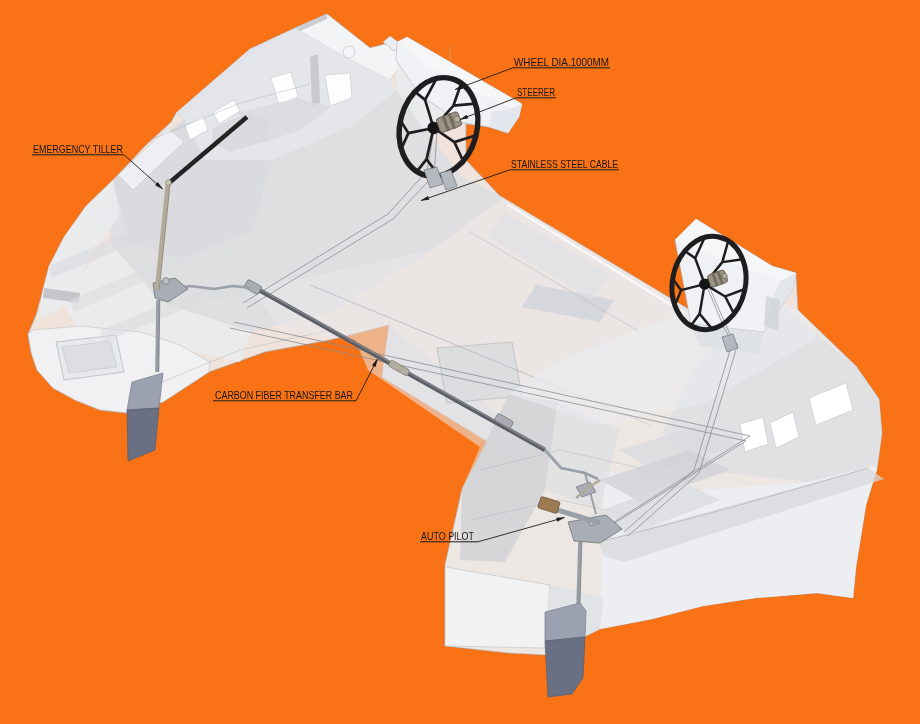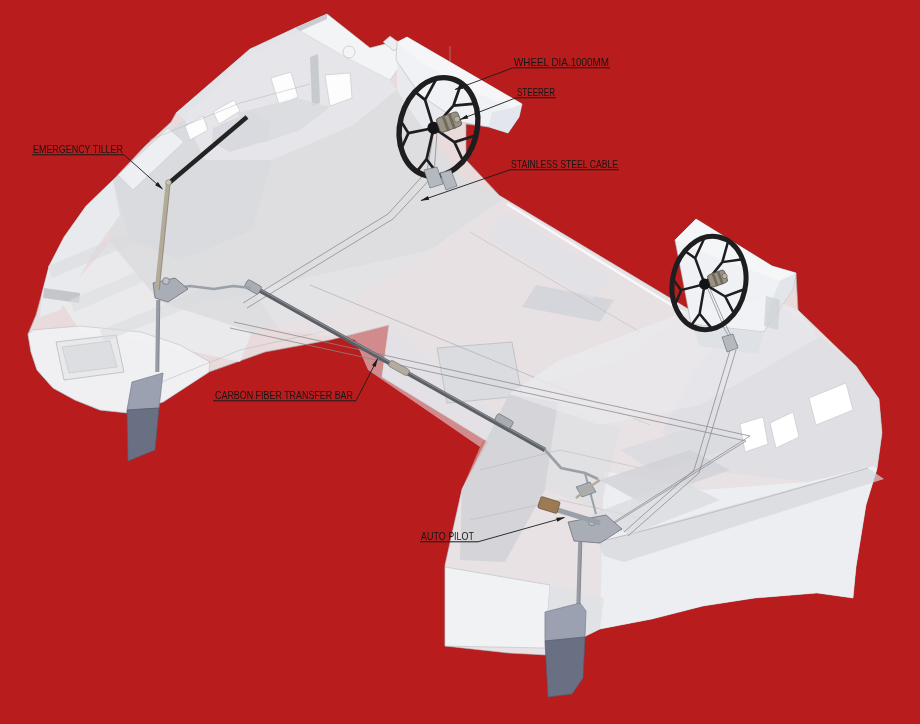--- a/index.html
+++ b/index.html
@@ -1,16 +1,16 @@
 <!DOCTYPE html>
 <html><head>
 <meta charset="utf-8">
 <style>
   html,body{margin:0;padding:0;background:#ffffff;}
-  .page{position:relative;width:920px;height:724px;background:#b91c1c;overflow:hidden;
+  .page{position:relative;width:920px;height:724px;background:#f97316;overflow:hidden;
         font-family:"Liberation Sans","DejaVu Sans",sans-serif;}
   svg{display:block;}
   .ann-text{font-family:"Liberation Sans","DejaVu Sans",sans-serif;
             font-size:10.8px;fill:#161616;}
   .leader{stroke:#1b1b1b;stroke-width:0.9;fill:none;}
   .uline{stroke:#1b1b1b;stroke-width:1;fill:none;}
   .edge{stroke:#a4a7ad;stroke-width:0.6;fill:none;}
   .edgef{stroke:#b3b6bb;stroke-width:0.5;fill:none;}
 </style>
 </head>

